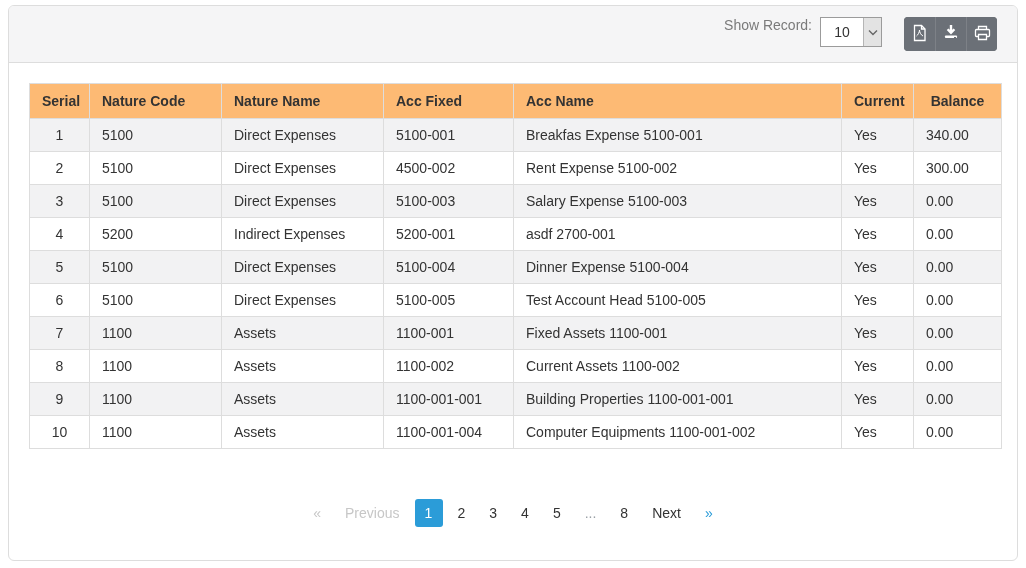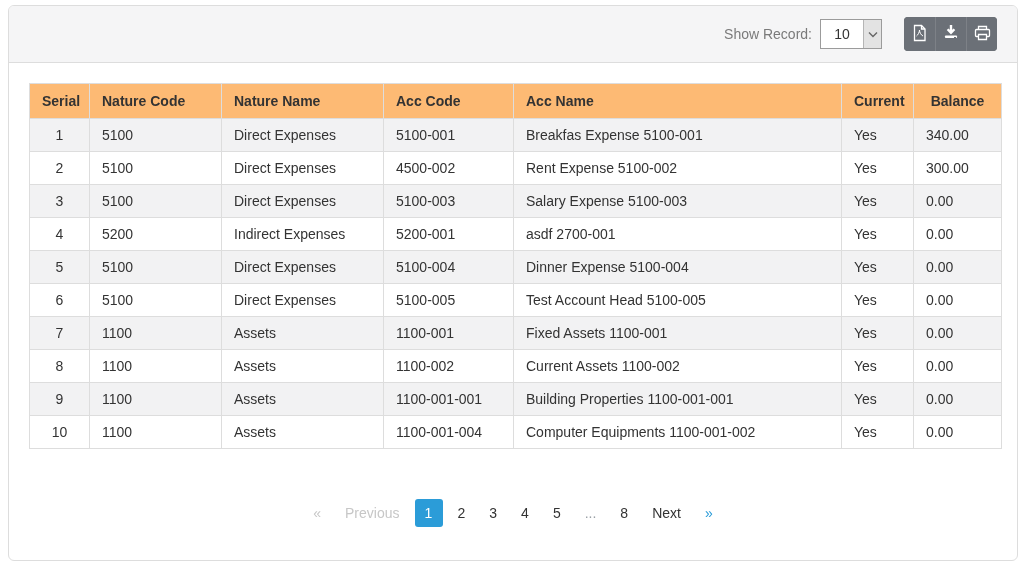--- a/index.html
+++ b/index.html
@@ -10,21 +10,21 @@
     border: 1px solid #ddd; border-radius: 6px; background: #fff; overflow: hidden; }
 
   
   .panel-header { height: 57px; background: #f5f5f6; border-bottom: 1px solid #ddd;
     display: flex; align-items: center; padding: 0 20px; }
   .panel-title { font-size: 15px; font-weight: bold; color: #2b2b2b; width: 245px; }
   .search-input { width: 390px; height: 34px; border: 1px solid #ccc; border-radius: 17px;
     padding: 0 16px; font-size: 15px; color: #333; background: #fff; outline: none;
     font-family: "Liberation Sans", sans-serif; }
   .search-input::placeholder { color: #999; }
-  .header-right { margin-left: auto; display: flex; align-items: center; }
+  .header-right { margin-left: auto; display: flex; }
   .show-record-label { font-size: 14px; color: #7a7a7a; margin-right: 8px; }
   .record-select { width: 62px; height: 30px; border: 1px solid #9b9b9b; background: #fff;
     display: flex; align-items: stretch; cursor: pointer; }
   .sel-value { flex: 1; display: flex; align-items: center; justify-content: center;
     font-size: 14px; color: #333; }
   .sel-arrow { width: 18px; background: #e3e3e3; border-left: 1px solid #b5b5b5;
     display: flex; align-items: center; justify-content: center; }
   .btn-group { margin-left: 22px; display: flex; background: #6b7077; border-radius: 4px;
     overflow: hidden; }
   .tool-btn { width: 31px; height: 34px; background: #6b7077; border: none; cursor: pointer;
@@ -110,21 +110,21 @@
         <col style="width:130px">
           <col style="width:328px">
           <col style="width:72px">
         <col style="width:88px">
       </colgroup>
       <thead>
         <tr>
             <th class="th-center">Serial</th>
             <th>Nature Code</th>
             <th>Nature Name</th>
-            <th>Acc Code</th>
+            <th>Acc Fixed</th>
             <th>Acc Name</th>
             <th class="th-center">Current</th>
             <th class="th-center">Balance</th>
           </tr>
       </thead>
       <tbody>
           <tr class="striped">
             <td class="center">1</td>
             <td>5100</td>
             <td>Direct Expenses</td>

